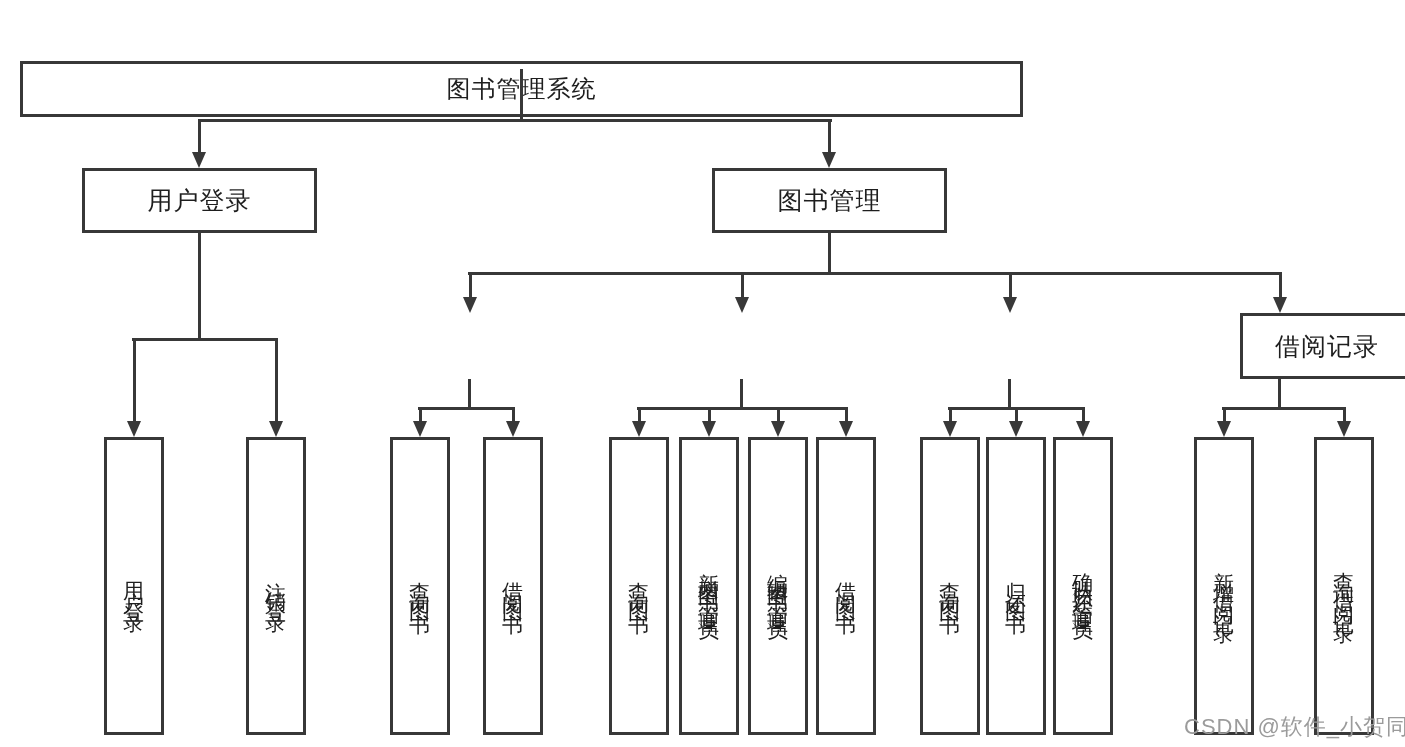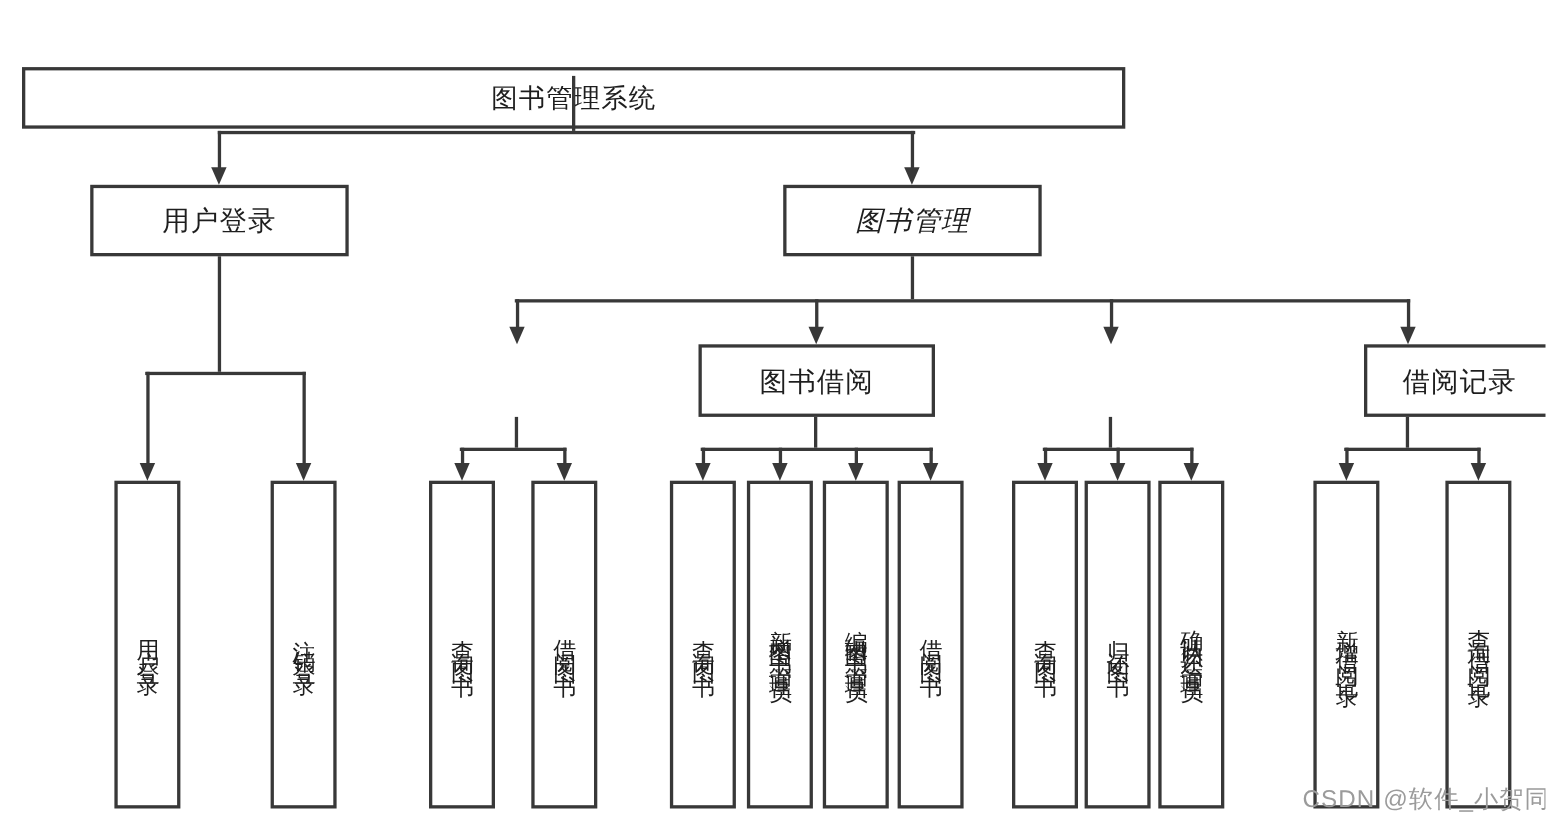--- a/index.html
+++ b/index.html
@@ -23,21 +23,21 @@
     position:absolute;
     border:3px solid var(--line);
     background:#fff;
     color:var(--text);
     display:flex;align-items:center;justify-content:center;
     text-align:center;
   }
   .box.hlabel{font-size:25px;letter-spacing:1px;}
   .box.root{left:20px;top:13px;width:1003px;height:56px;font-size:24px;margin-top:48px;}
   .box.lv2a{left:82px;top:168px;width:235px;height:65px;}
-  .box.lv2b{left:712px;top:168px;width:235px;height:65px;font-style:italic;}
+  .box.lv2b{left:712px;top:168px;width:235px;height:65px;}
   .box.lv3{top:313px;height:66px;}
   .box.lv3a{left:362px;width:216px;}
   .box.lv3b{left:635px;width:215px;}
   .box.lv3c{left:902px;width:215px;}
   .box.lv3d{left:1240px;width:174px;}
   .box.leaf{top:437px;width:60px;height:298px;}
   .leaf span{
     writing-mode:vertical-rl;
     text-orientation:mixed;
     font-size:21px;
@@ -70,21 +70,20 @@
 </head>
 <body>
 
 <div class="canvas">
 
   <div class="box root hlabel">图书管理系统</div>
 
   <div class="box lv2a hlabel">用户登录</div>
   <div class="box lv2b hlabel">图书管理</div>
 
-  <div class="box lv3 lv3b hlabel">图书借阅</div>
   <div class="box lv3 lv3d hlabel">借阅记录</div>
 
   <div class="box leaf" style="left:104px">
       <span>用户登录</span>
     </div>
   <div class="box leaf" style="left:246px">
       <span>注销登录</span>
     </div>
   <div class="box leaf" style="left:390px">
       <span>查询图书</span>

